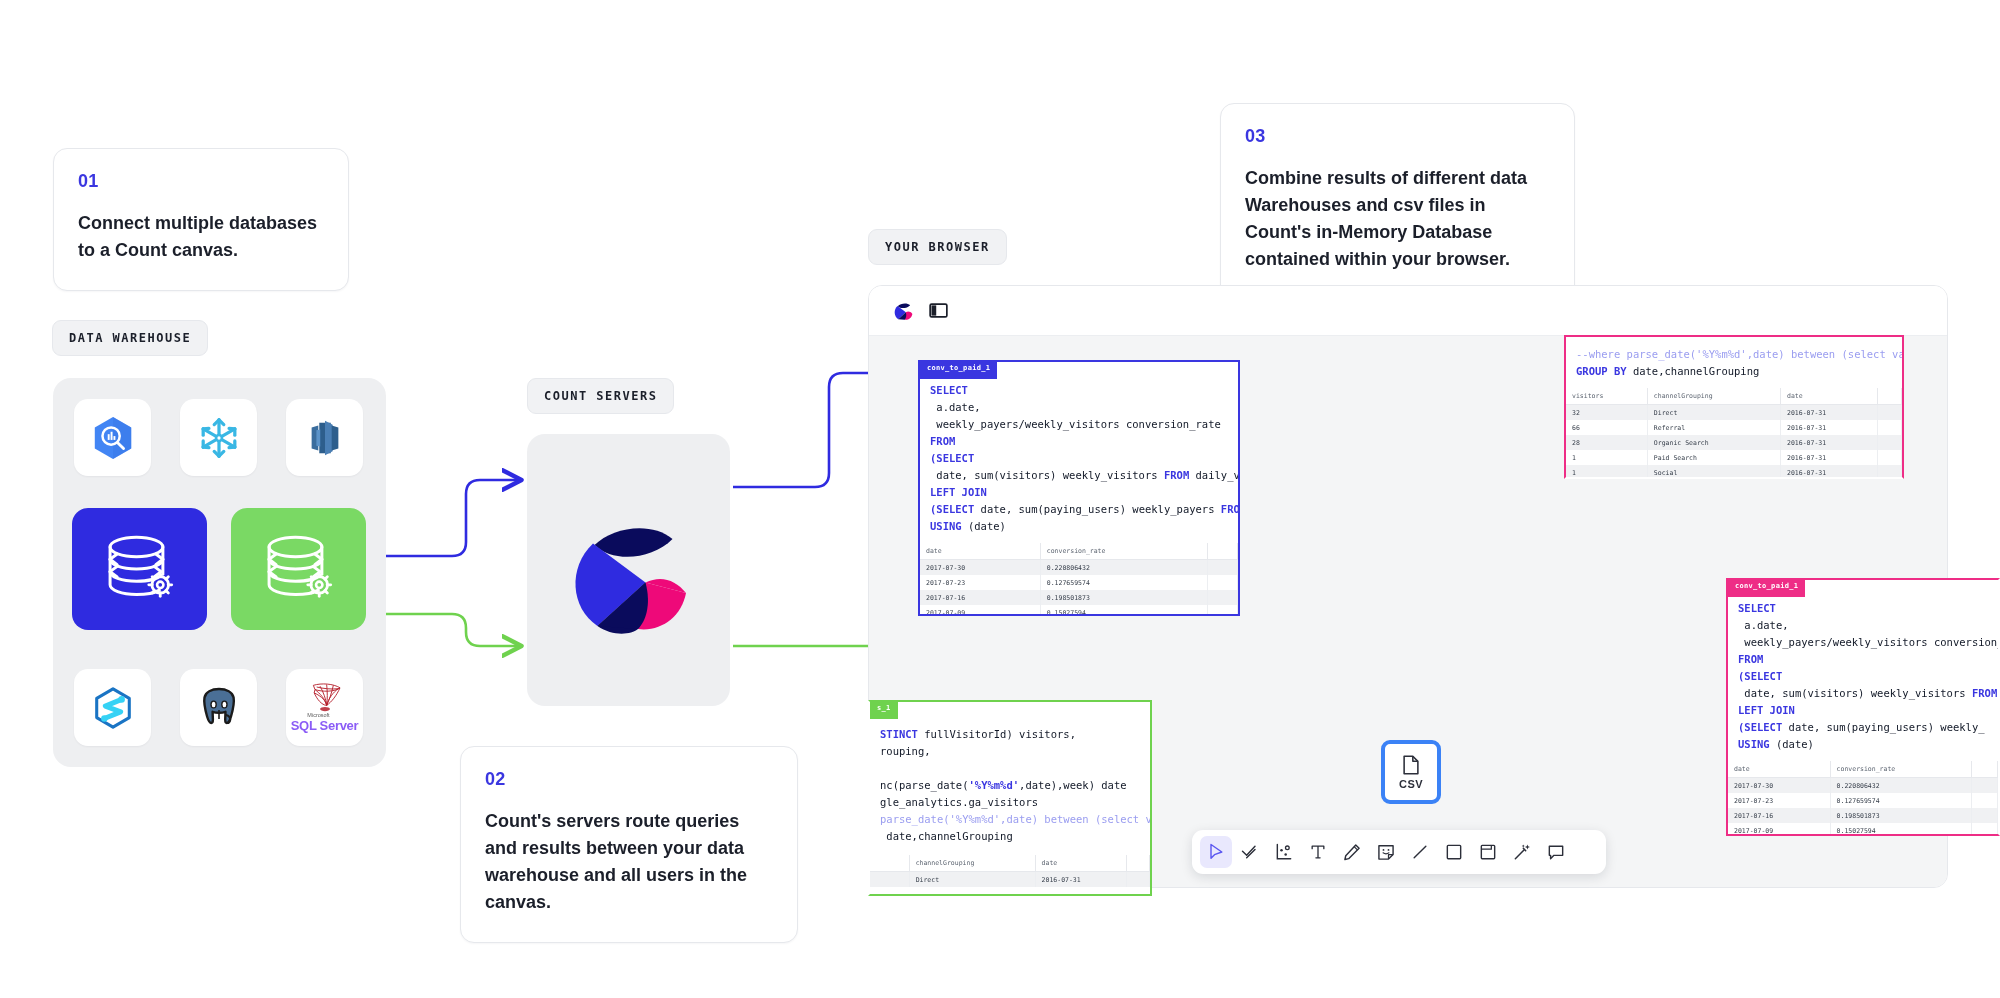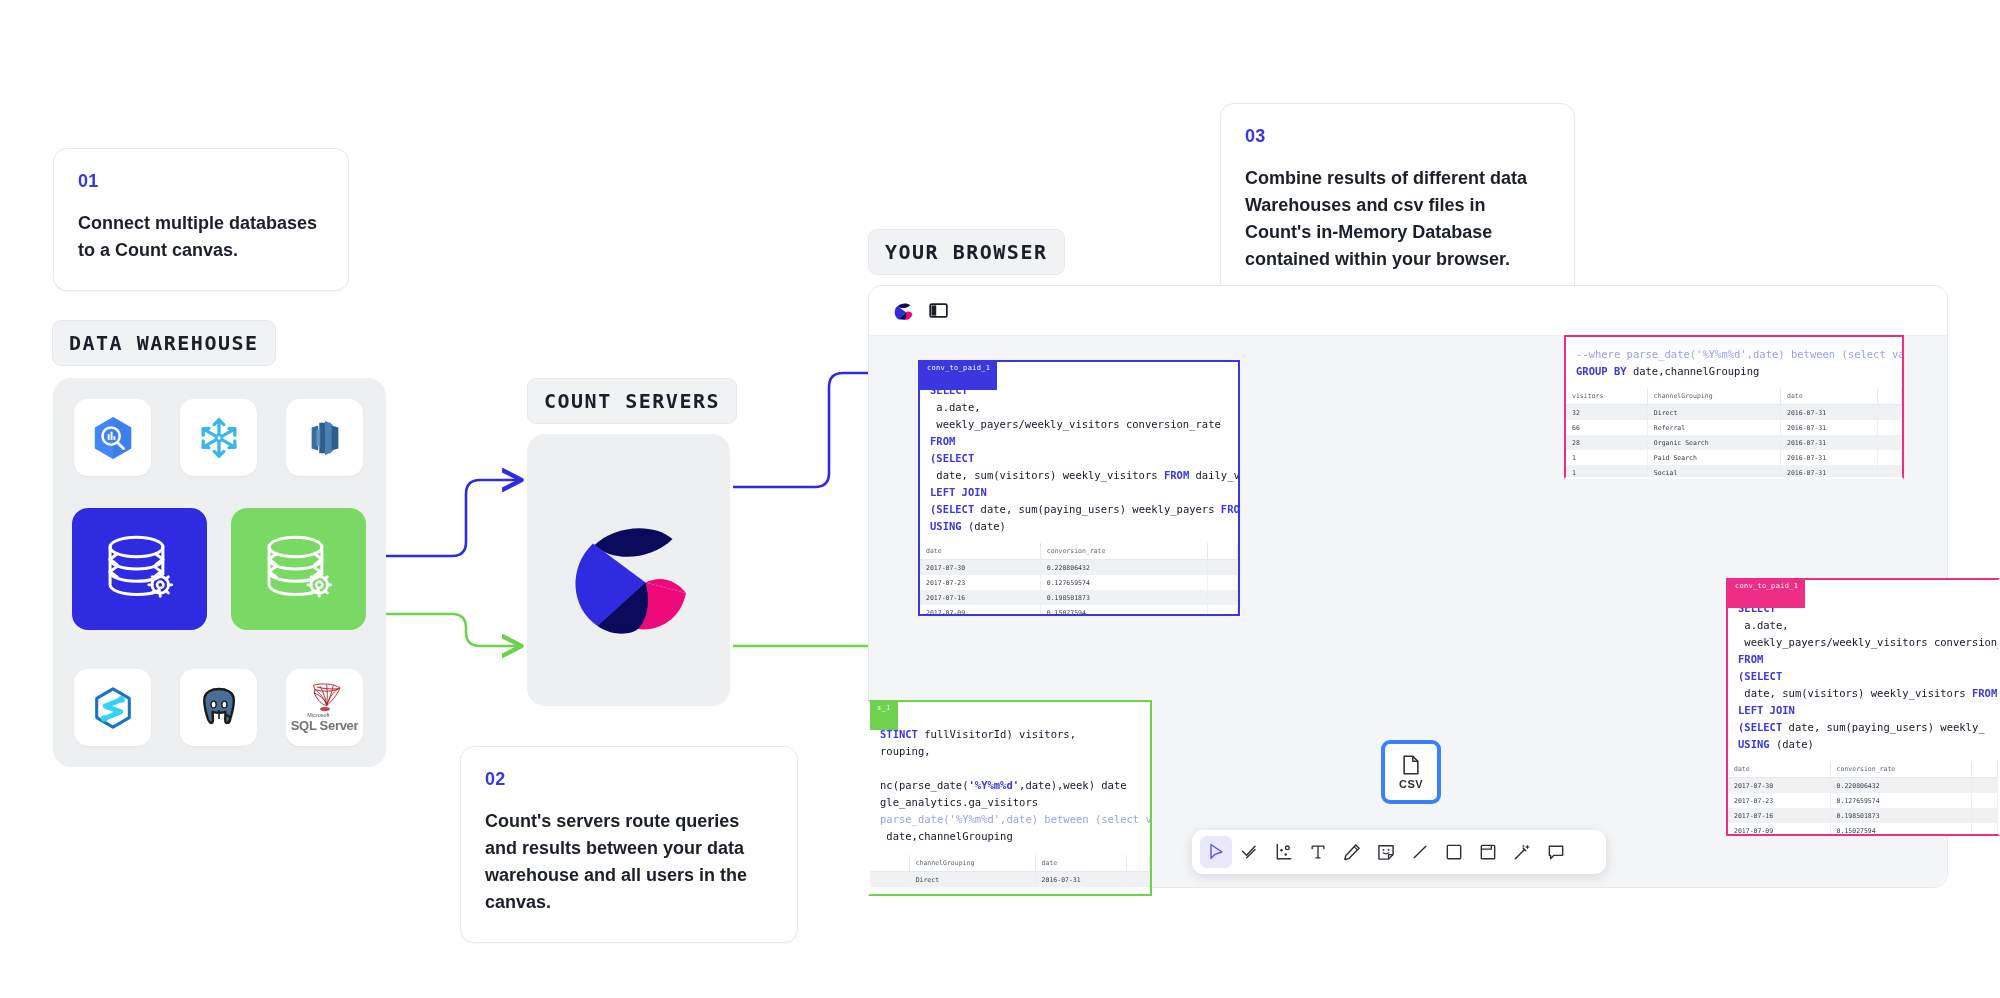--- a/index.html
+++ b/index.html
@@ -12,21 +12,21 @@
              box-shadow:0 1px 2px rgba(16,24,40,.04);padding:22px 24px 26px 24px;box-sizing:border-box;}
   .step-num{color:#3a36e0;font-weight:700;font-size:18px;letter-spacing:.2px;margin-bottom:18px;}
   .step-text{font-weight:700;font-size:18px;line-height:1.5;color:#1b1f2a;}
 
   #card01{left:53px;top:148px;width:296px;}
   #card02{left:460px;top:746px;width:338px;}
   #card03{left:1220px;top:103px;width:355px;}
 
   
   .pill{position:absolute;background:#f1f2f4;border:1px solid #e6e8ec;border-radius:9px;
-        font-family:"DejaVu Sans Mono","Liberation Mono",monospace;font-size:20px;font-weight:700;
+        font-family:"DejaVu Sans Mono","Liberation Mono",monospace;font-size:12px;font-weight:700;
         letter-spacing:1.5px;color:#1b1f2a;padding:10px 16px;white-space:nowrap;}
   #pill-dwh{left:52px;top:320px;}
   #pill-servers{left:527px;top:378px;}
   #pill-browser{left:868px;top:229px;}
   #pill-memdb{left:1297px;top:492px;}
 
   
   .panel{position:absolute;background:#eeeff1;border-radius:18px;}
   #panel-dwh{left:53px;top:378px;width:333px;height:389px;}
   #panel-servers{left:527px;top:434px;width:203px;height:272px;}
@@ -48,22 +48,22 @@
   
   #browser{position:absolute;left:868px;top:285px;width:1080px;height:603px;background:#fff;
            border:1px solid #e6e8ec;border-radius:14px;overflow:hidden;box-sizing:border-box;}
   #browser-bar{height:50px;display:flex;align-items:center;gap:14px;padding-left:22px;
                border-bottom:1px solid #eceef1;background:#fff;box-sizing:border-box;}
   #browser-body{position:absolute;left:0;right:0;top:50px;bottom:0;background:#f4f5f6;}
 
   
   .codeblock{position:absolute;background:#fff;box-sizing:border-box;overflow:hidden;
              font-family:"DejaVu Sans Mono","Liberation Mono",monospace;}
-  .cb-tab{position:absolute;top:0;left:0;font-size:7px;font-weight:400;color:#fff;
-          padding:2px 7px 18px 7px;letter-spacing:.3px;}
+  .cb-tab{position:absolute;top:0;left:0;font-size:7px;font-weight:700;color:#fff;
+          padding:2px 7px 7px 7px;letter-spacing:.3px;}
   .code{padding:20px 0 0 10px;font-size:10.5px;line-height:1.62;color:#3a36e0;white-space:pre;}
   .code .kw{color:#3a36e0;font-weight:700;}
   .code .pl{color:#111827;}
   .code .cm{color:#9a9df0;}
   .rtable{width:100%;border-collapse:collapse;font-size:6.5px;color:#39414d;margin-top:8px;}
   .rtable th{text-align:left;font-weight:400;color:#5d6571;padding:4px 6px;border-bottom:1px solid #e6e8ec;
              border-right:1px solid #e6e8ec;background:#fff;}
   .rtable td{padding:3.5px 6px;border-right:1px solid #eceef1;}
   .rtable tr:nth-child(odd) td{background:#f0f1f3;}
 
@@ -218,21 +218,21 @@
         <path d="M42 7 C38 16 32 24 26 28 C28 20 34 12 40 8 Z"></path>
         <path d="M11 13 C17 16 24 20 26 28"></path>
         <path d="M14 6 C22 8 32 9 40 8"></path>
         <path d="M18 5 C22 12 25 20 26 28"></path>
         <path d="M26 3 C27 12 27 21 26 28"></path>
         <path d="M34 4 C32 13 29 22 26 28"></path>
       </g>
       <path d="M24 30 C27 30 30 31 30 32.5 C30 34 27 35 24 35 C21 35 18 34 18 32.5 C18 31 21 30 24 30Z" fill="#b51f2b" opacity=".85"></path>
     </svg>
     <div style="font-size:5.5px;color:#5a5a5a;line-height:1;margin-top:1px;margin-right:12px;">Microsoft</div>
-    <div style="font-size:13px;font-weight:600;color:#737373;line-height:1.05;letter-spacing:-.3px;">SQL Server</div>
+    <div style="font-size:13px;font-weight:600;color:#8b5cf6;line-height:1.05;letter-spacing:-.3px;">SQL Server</div>
   </div>
 
   <div class="dbcard" id="db-blue">
     <svg width="88" height="88" viewBox="0 0 100 100">
       <g fill="none" stroke="#fff" stroke-width="3.4" stroke-linecap="round" stroke-linejoin="round">
         <ellipse cx="46" cy="25" rx="30" ry="11"></ellipse>
         <path d="M16 25 V68 C16 74 29 79 46 79 C58 79 67 77 72 74"></path>
         <path d="M76 25 V56"></path>
         <path d="M16 39 C16 45 29 50 46 50 C63 50 76 45 76 39"></path>
         <path d="M16 53 C16 59 29 64 46 64 C59 64 70 61 74 57"></path>

